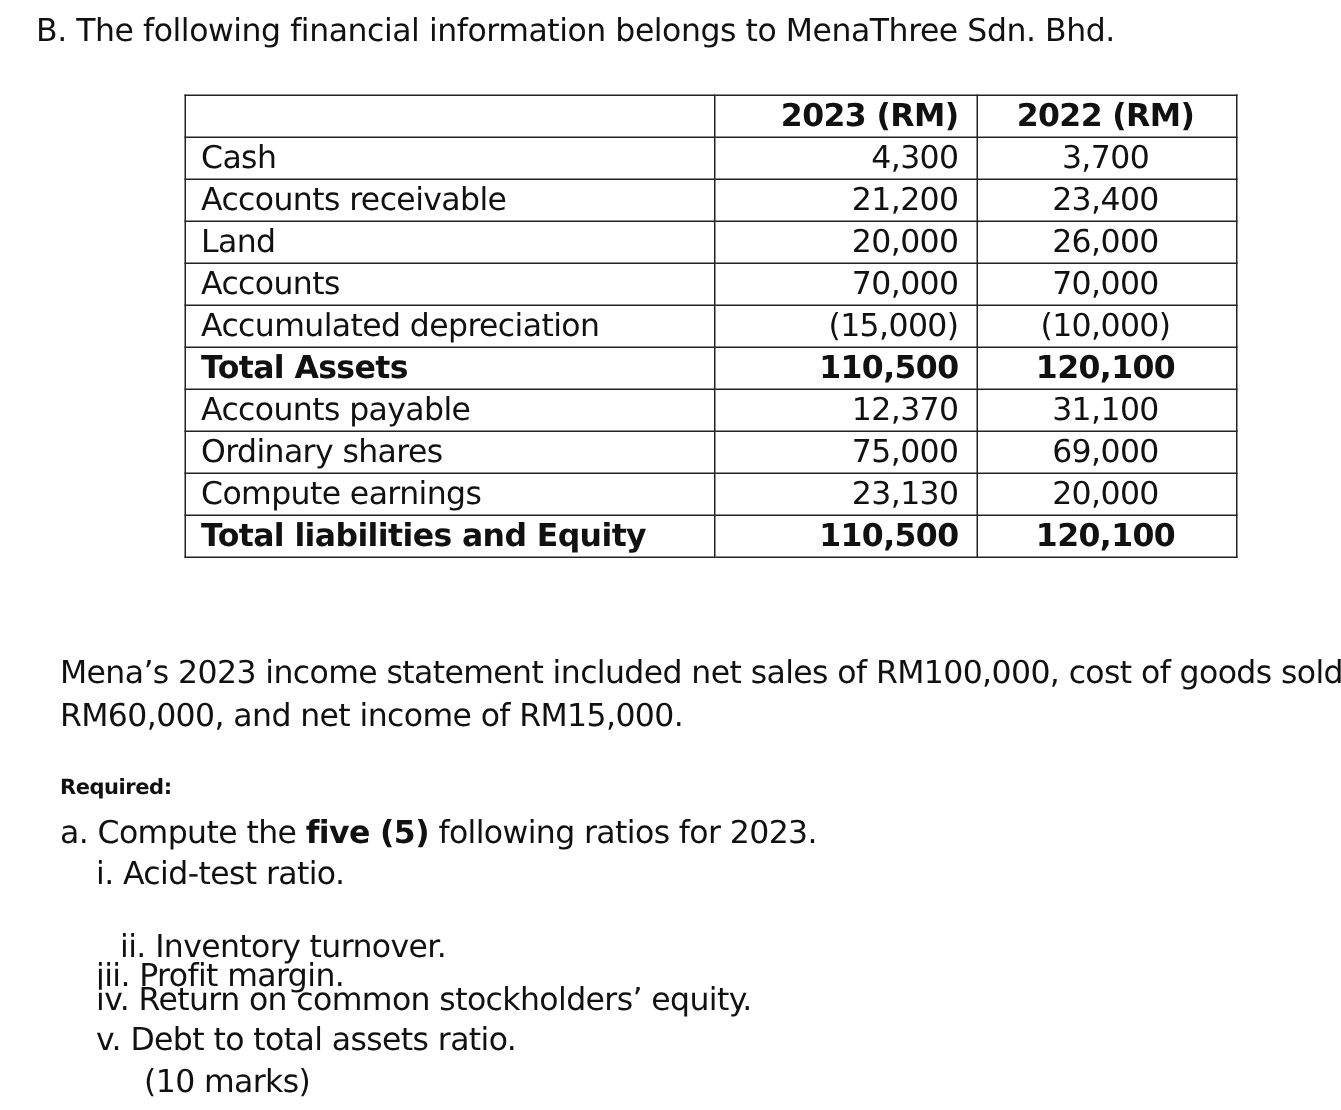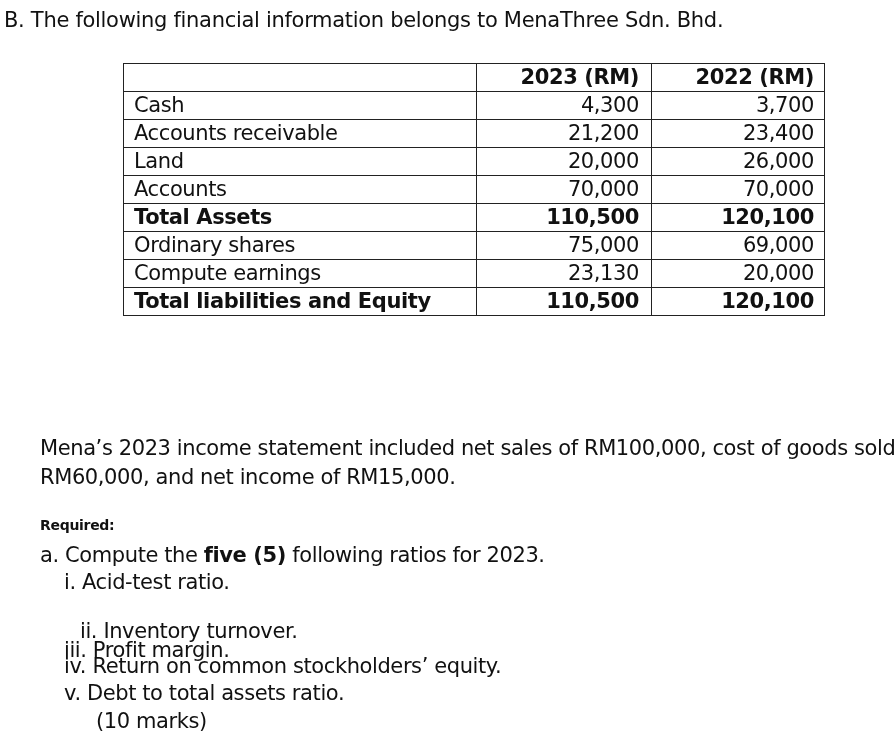--- a/index.html
+++ b/index.html
@@ -10,21 +10,21 @@
     body {
       width: 894px;
       height: 740px;
       overflow: hidden;
       position: relative;
       font-family: "DejaVu Sans", "Liberation Sans", sans-serif;
       color: #111111;
     }
     .heading {
       position: absolute;
-      left: 4px;
+      left: 24px;
       top: 8px;
       font-size: 21px;
       letter-spacing: -0.3px;
       white-space: nowrap;
     }
     table.fin {
       position: absolute;
       left: 123px;
       top: 63px;
       border-collapse: collapse;
@@ -35,21 +35,21 @@
       border: 1.5px solid #222;
       padding: 0 22px 0 8px;
       height: 27px;
       line-height: 27px;
       white-space: nowrap;
       font-weight: normal;
       margin-top: 44px;
     }
     table.fin .label { width: 320px; text-align: left; padding-left: 10px; }
     table.fin .num { width: 154px; text-align: right; padding-right: 12px; }
-    table.fin .num2 { width: 154px; text-align: right; padding-right: 10px; }
+    table.fin .num2 { width: 154px; text-align: center; padding-right: 10px; }
     table.fin th { font-weight: bold; text-align: center; }
     table.fin tr.bold td { font-weight: bold; }
 
     .para {
       position: absolute;
       left: 40px;
       top: 434px;
       font-size: 21px;
       letter-spacing: -0.4px;
       line-height: 29px;
@@ -106,24 +106,34 @@
     <tr>
       <td class="label">Land</td>
       <td class="num">20,000</td>
       <td class="num2">26,000</td>
     </tr>
     <tr>
       <td class="label">Accounts</td>
       <td class="num">70,000</td>
       <td class="num2">70,000</td>
     </tr>
+    <tr>
+      <td class="label">Accumulated depreciation</td>
+      <td class="num">(15,000)</td>
+      <td class="num2">(10,000)</td>
+    </tr>
     <tr class="bold">
       <td class="label">Total Assets</td>
       <td class="num">110,500</td>
       <td class="num2">120,100</td>
+    </tr>
+    <tr>
+      <td class="label">Accounts payable</td>
+      <td class="num">12,370</td>
+      <td class="num2">31,100</td>
     </tr>
     <tr>
       <td class="label">Ordinary shares</td>
       <td class="num">75,000</td>
       <td class="num2">69,000</td>
     </tr>
     <tr>
       <td class="label">Compute earnings</td>
       <td class="num">23,130</td>
       <td class="num2">20,000</td>

